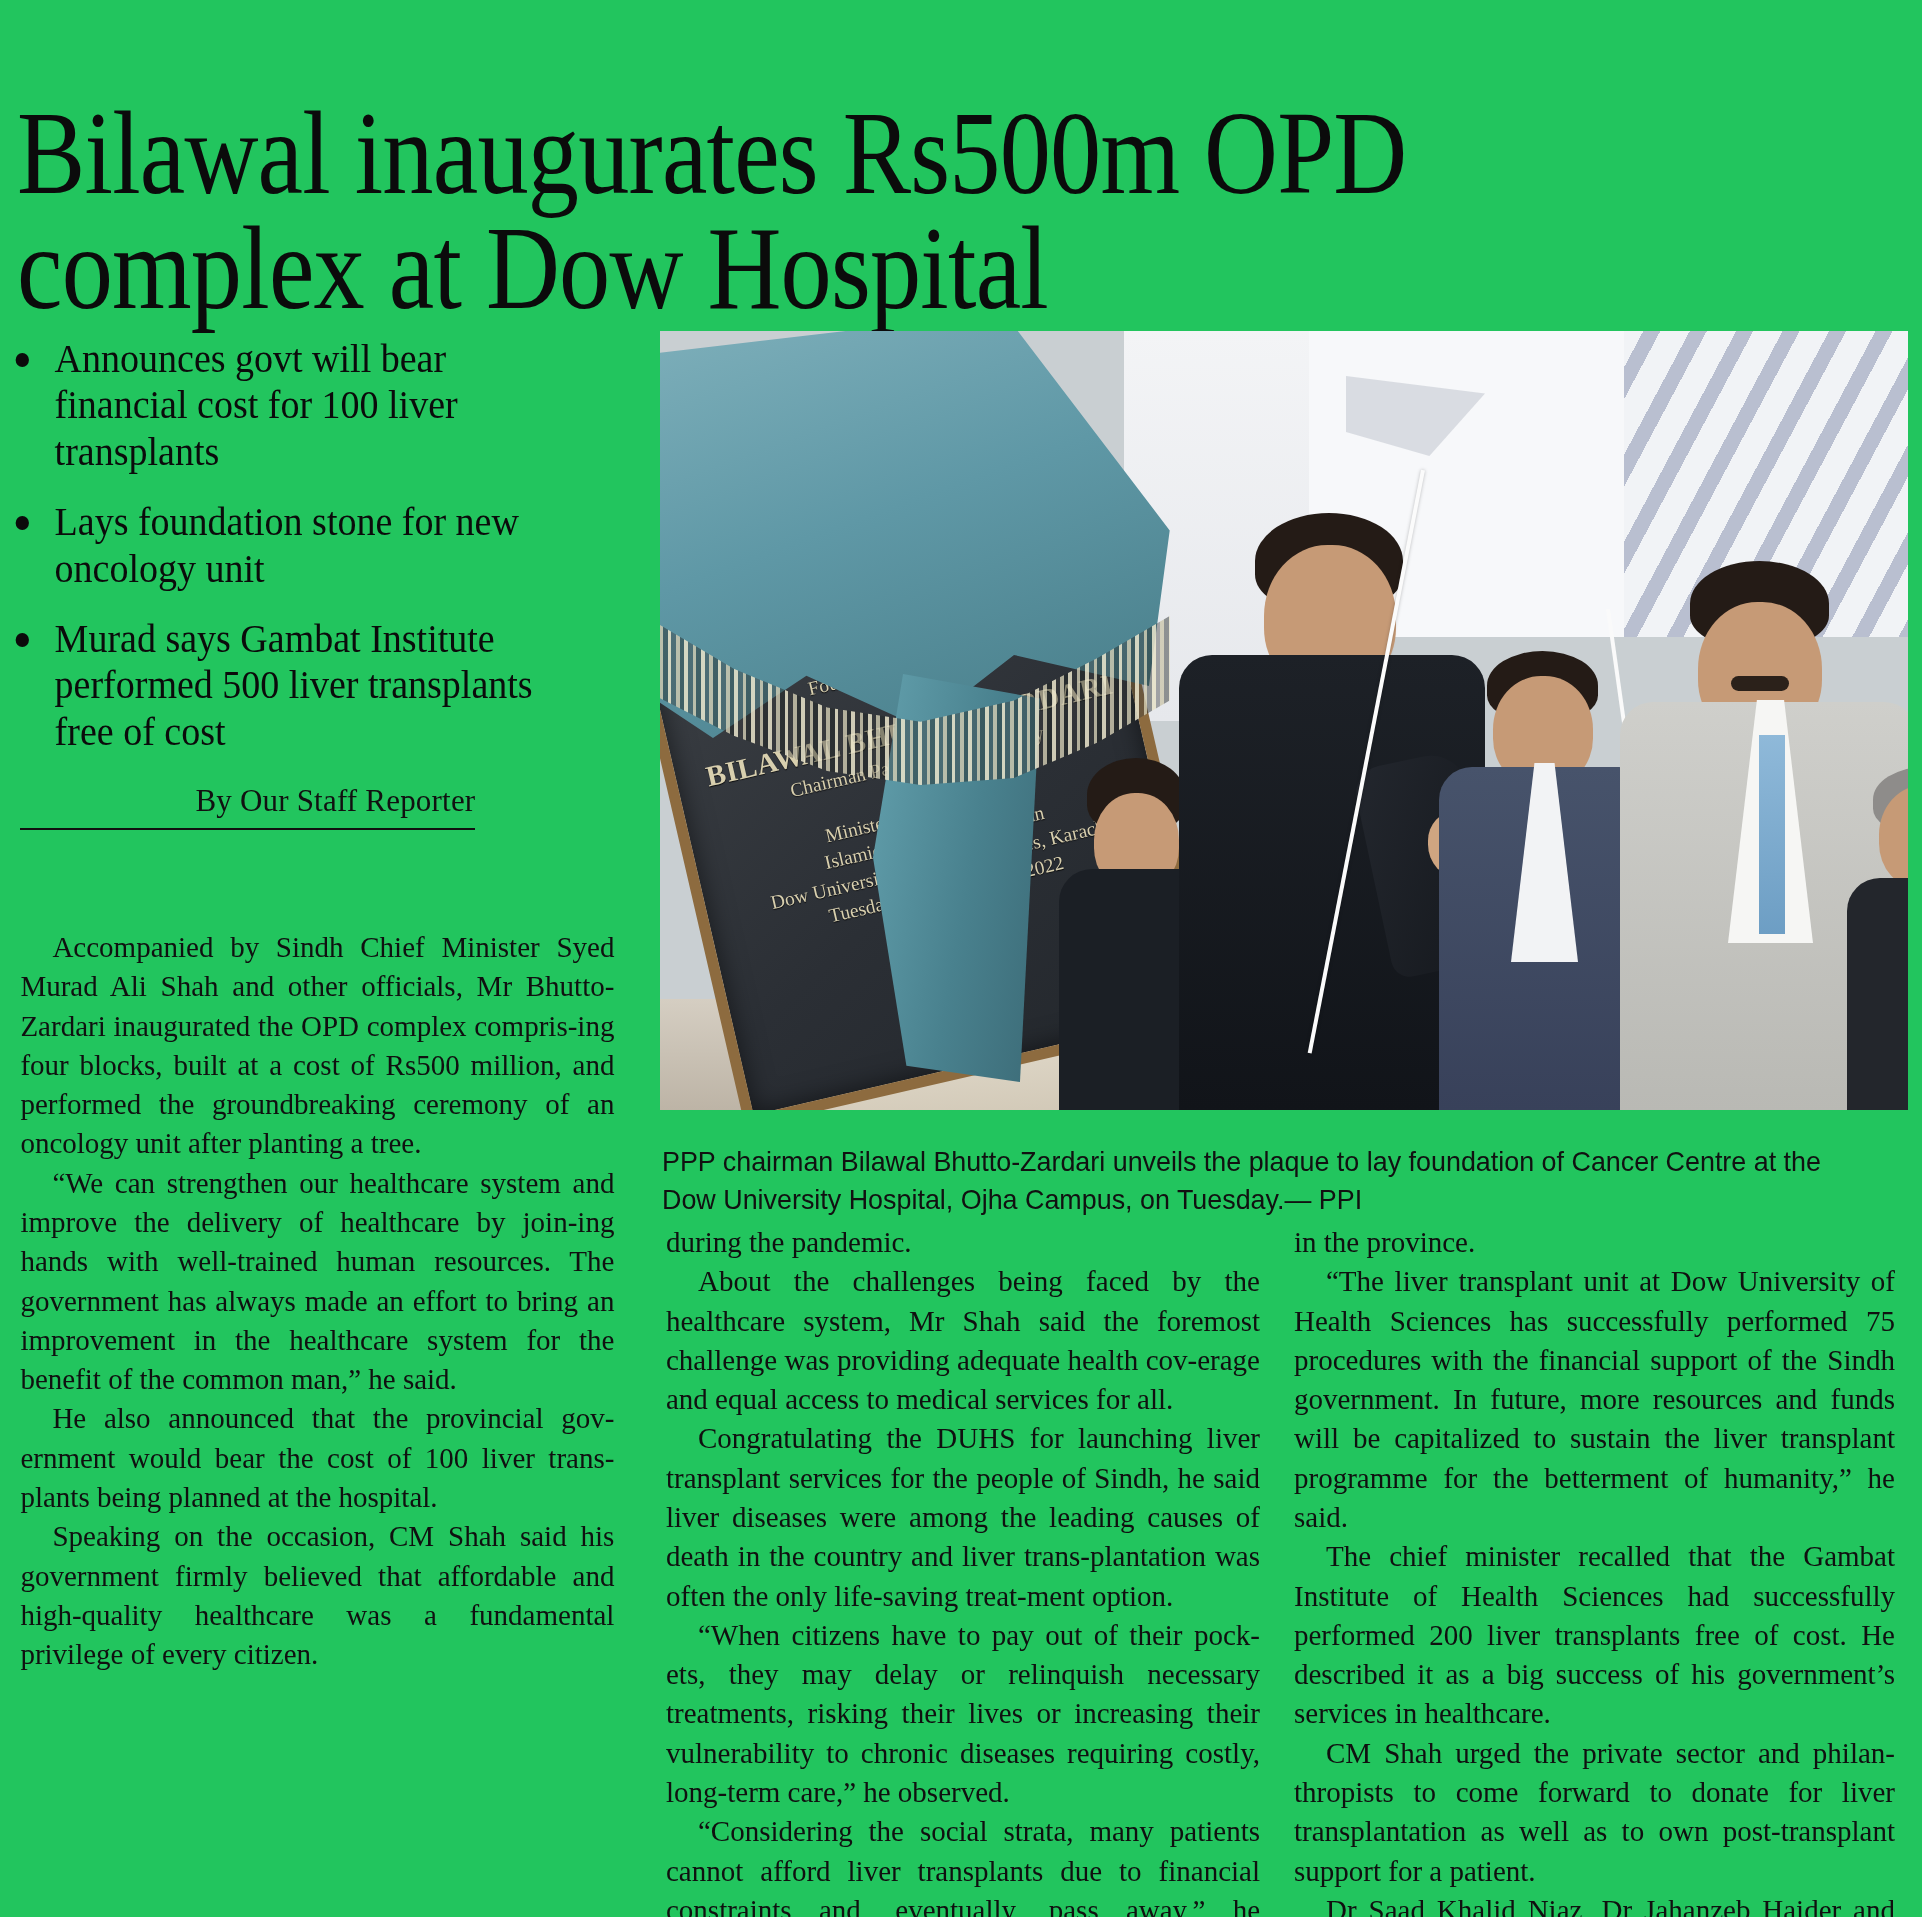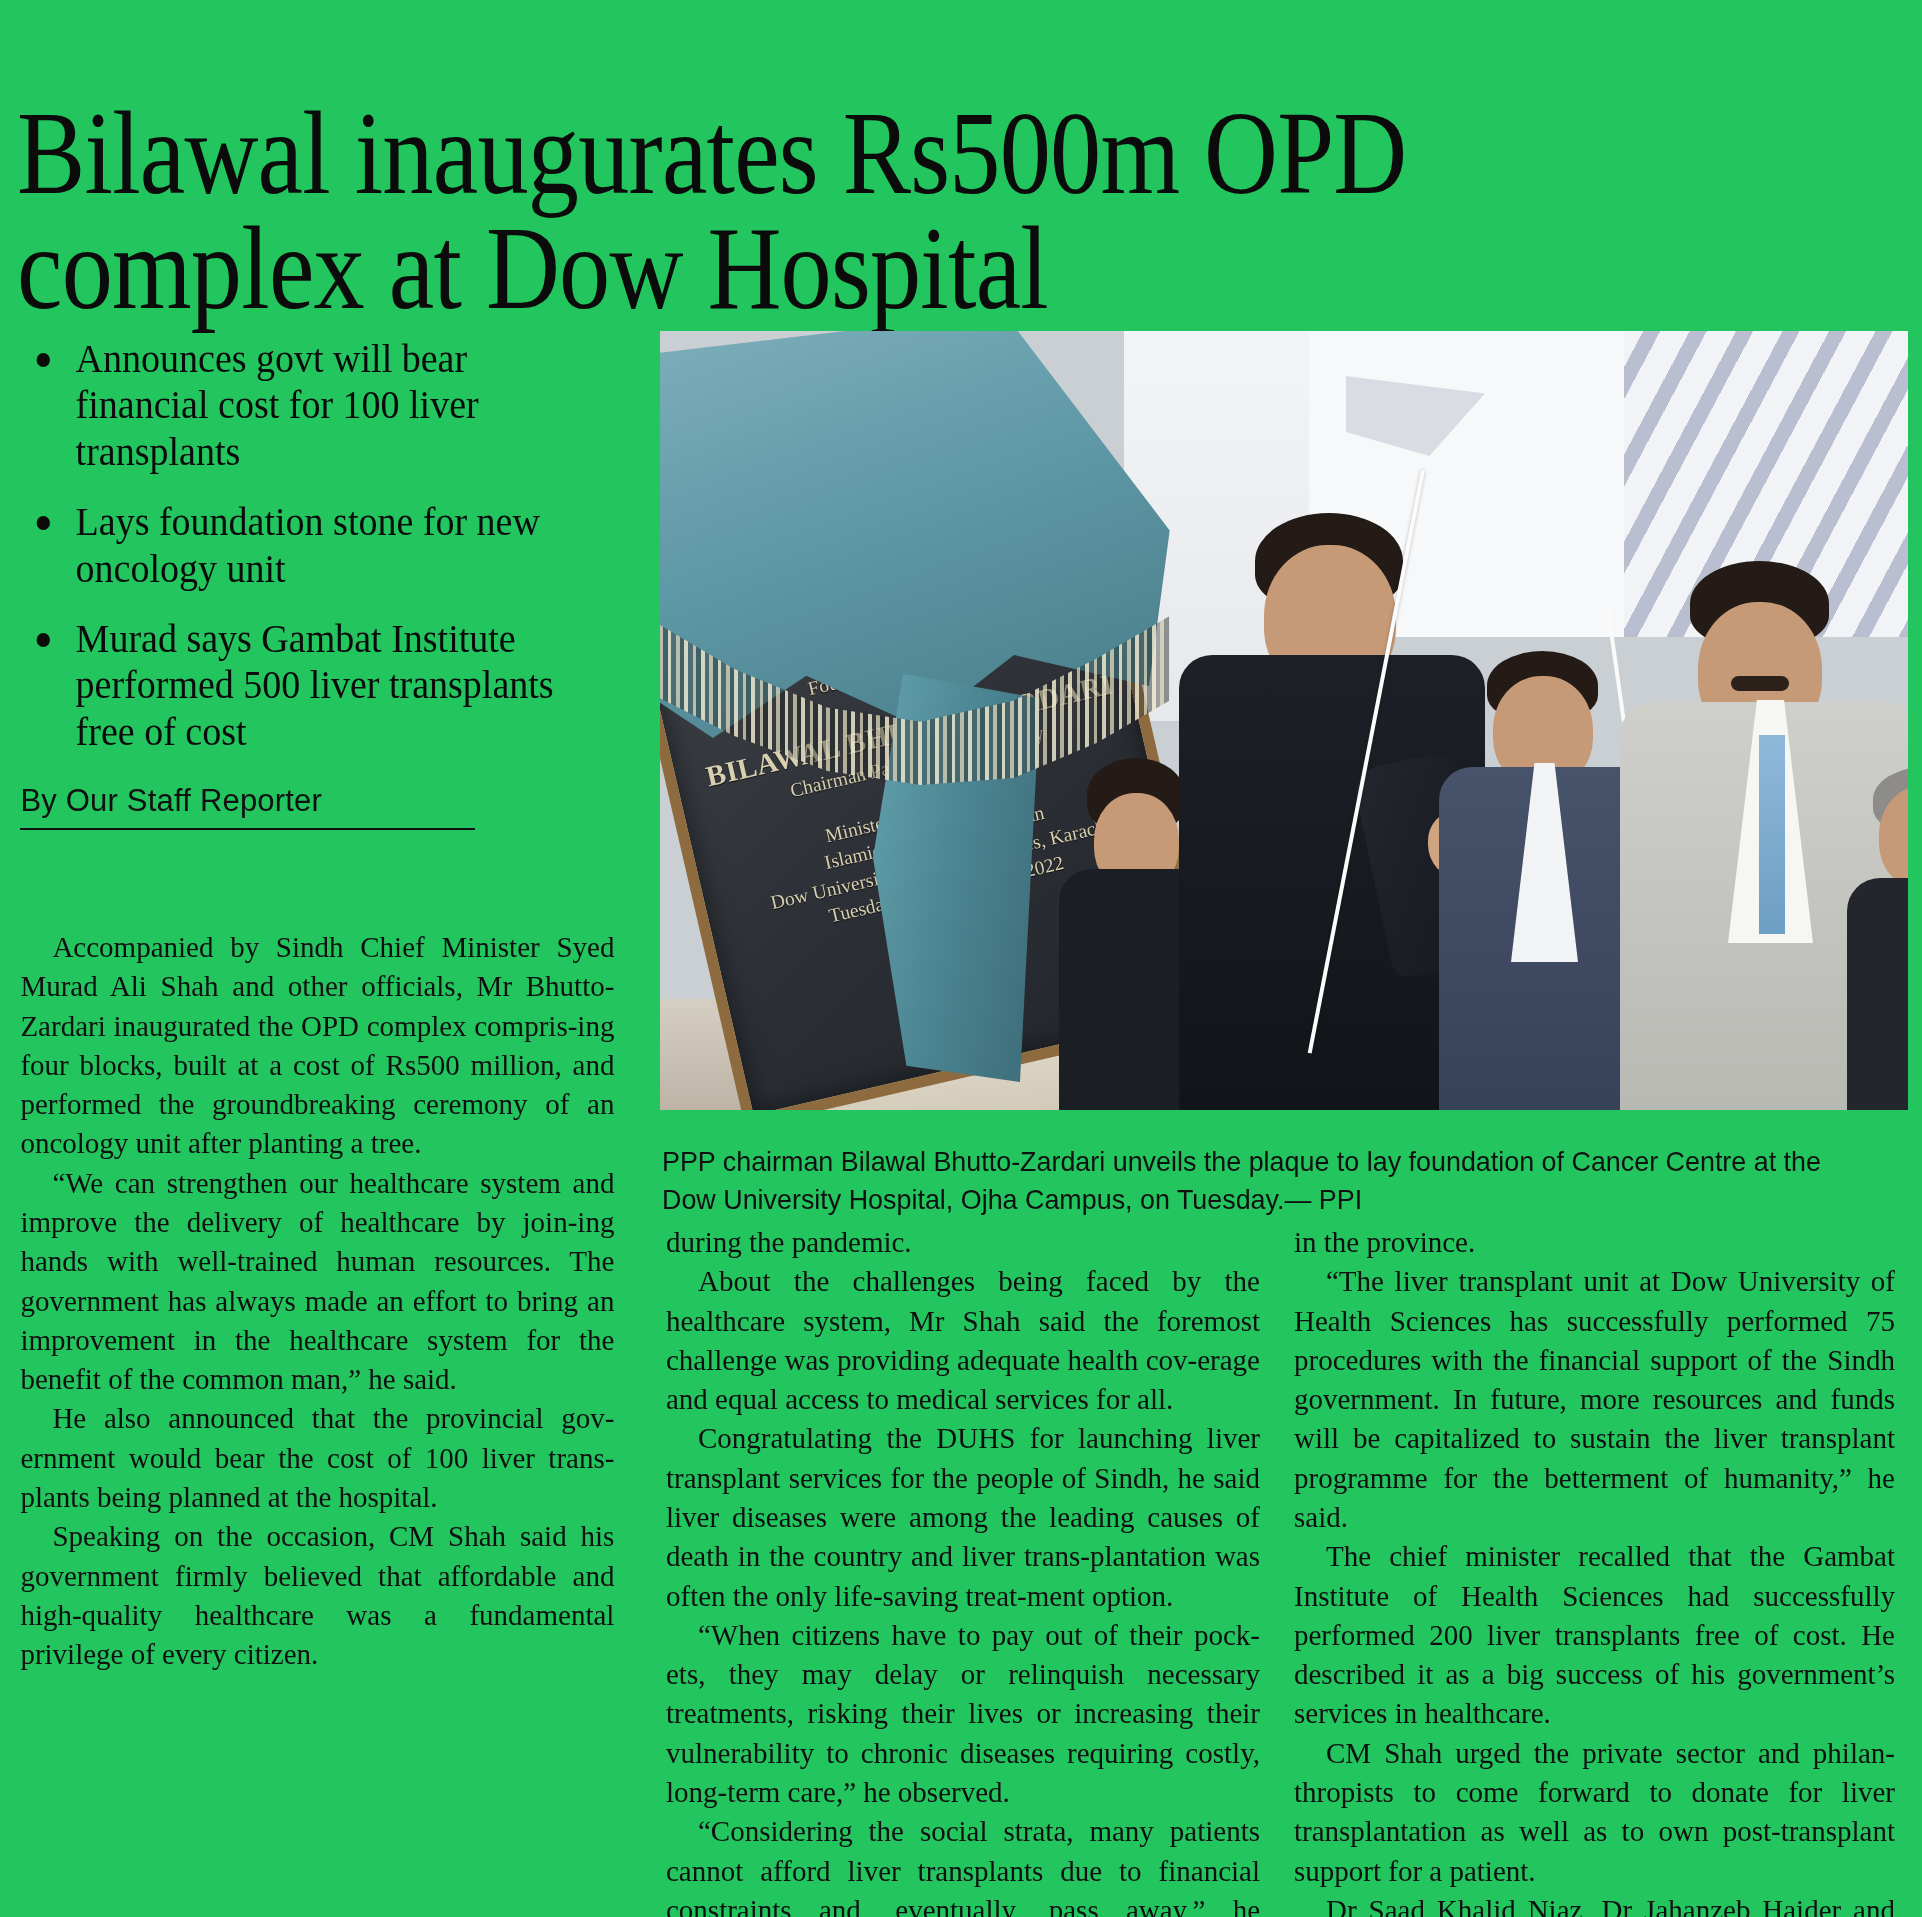--- a/index.html
+++ b/index.html
@@ -36,21 +36,21 @@
     letter-spacing: -0.9px;
     color: #0b0b0b;
     transform: scaleX(0.86);
     transform-origin: left top;
     white-space: pre-line;
   }
 
   
   .bullets {
     position: absolute;
-    left: 30px;
+    left: 9px;
     top: 336px;
     width: 594px;
     list-style: none;
     margin: 0;
     padding: 0;
   }
   .bullets li {
     position: relative;
     font-family: "Liberation Serif", "DejaVu Serif", serif;
     font-size: 40px;
@@ -72,26 +72,27 @@
   }
 
   
   .byline-wrap {
     position: absolute;
     left: 20.4px;
     top: 784px;
     width: 455px;
   }
   .byline {
-    font-family: Liberation Sans, sans-serif;
+    font-family: Liberation Serif, serif;
     font-size: 31px;
     line-height: 1.1;
     color: #111;
     letter-spacing: 0.2px;
     padding-bottom: 10.2px;
+    text-align: right;
   }
   .byline-rule {
     border-top: 2.8px solid #111;
     width: 455px;
   }
 
   
   .photo {
     position: absolute;
     left: 660px;

